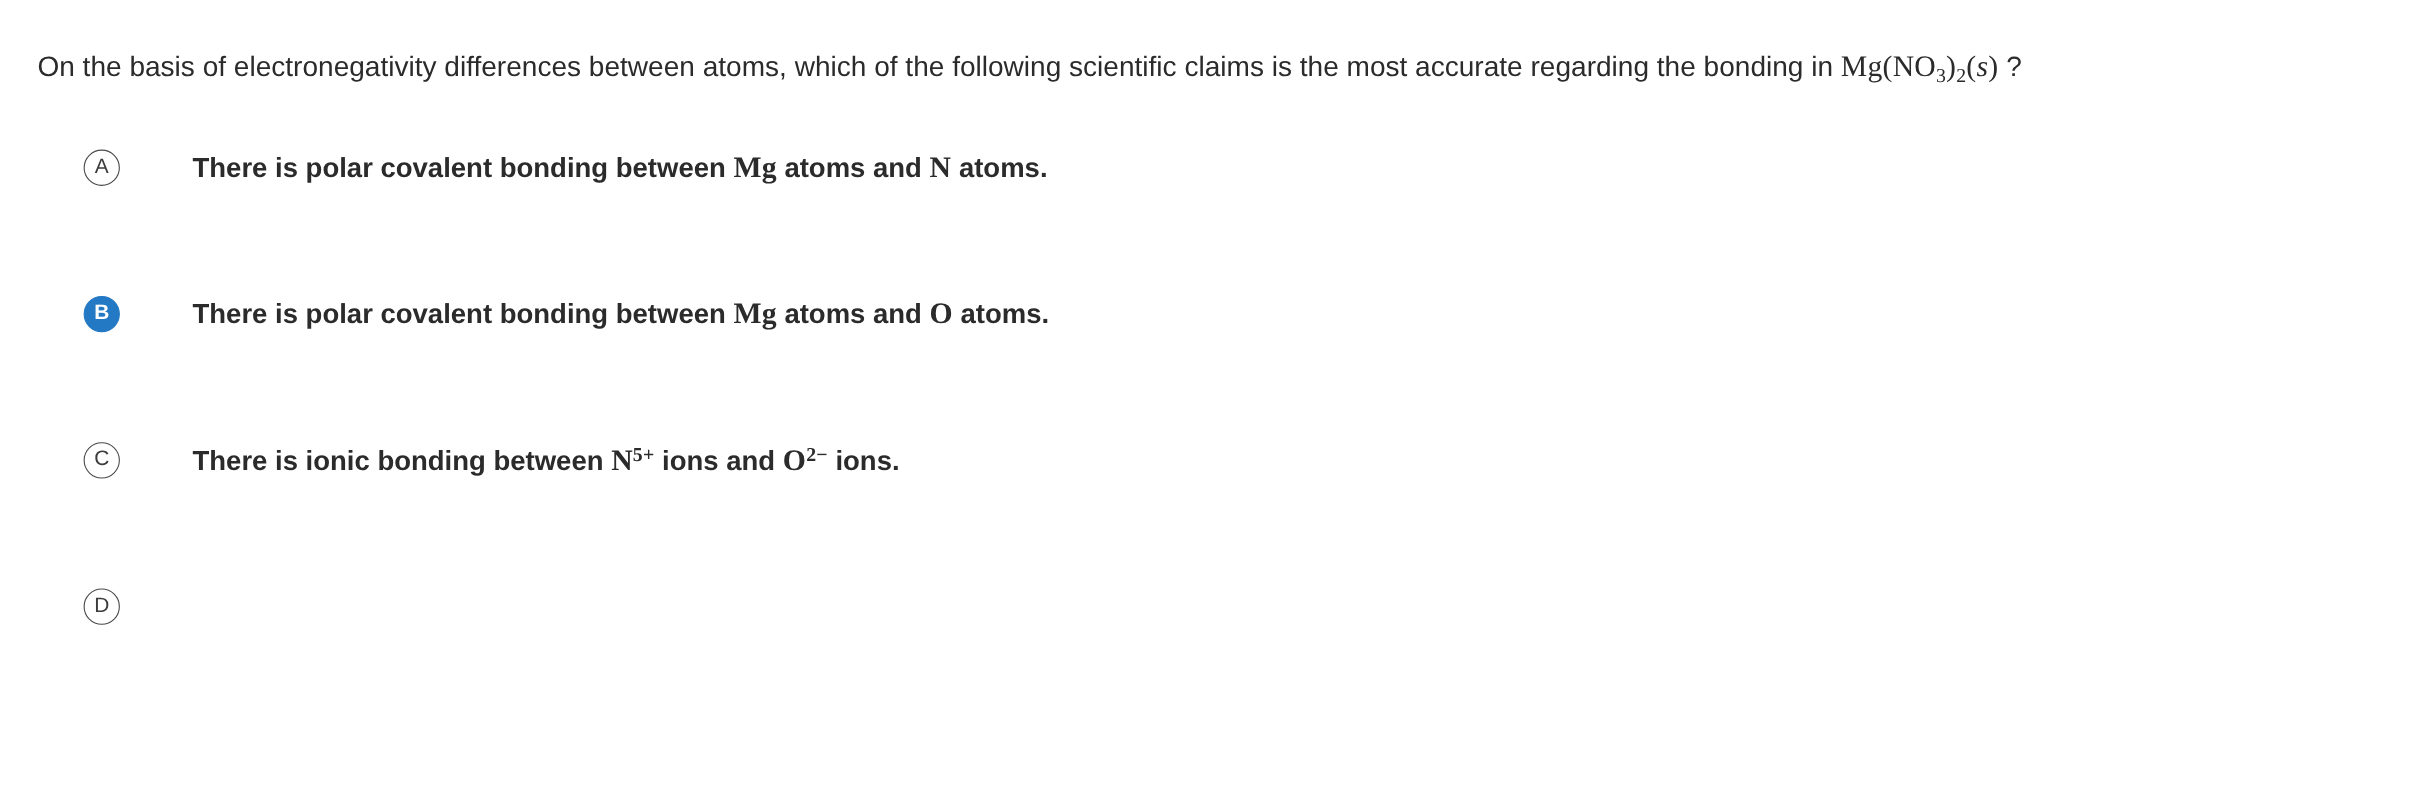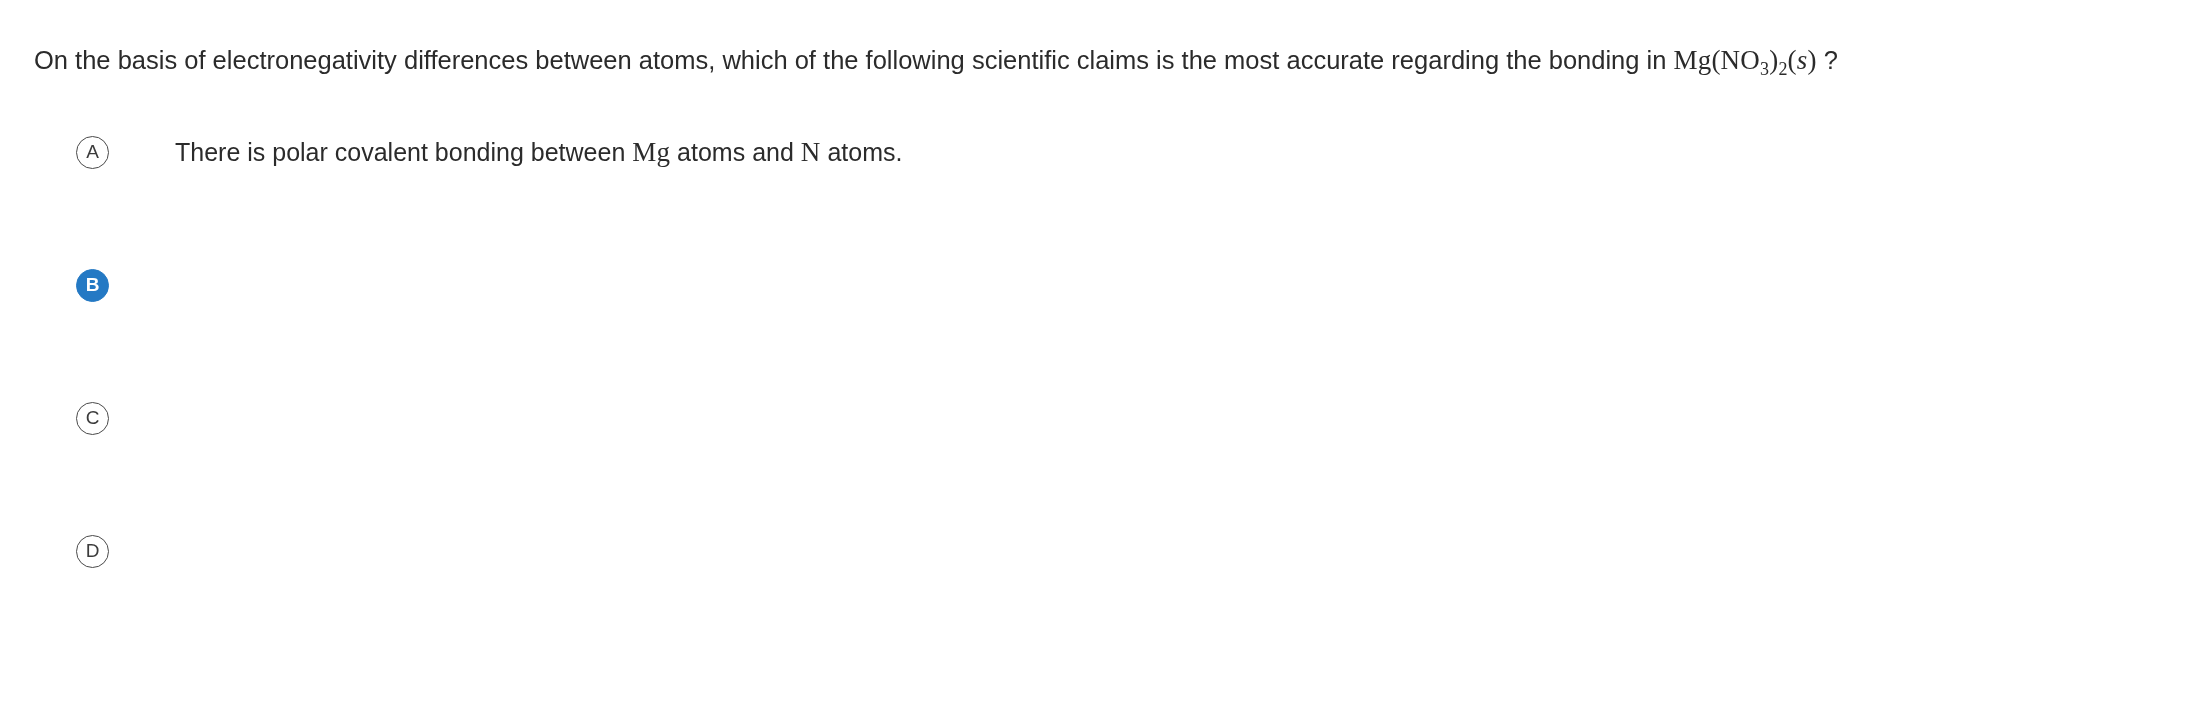--- a/index.html
+++ b/index.html
@@ -81,42 +81,45 @@
     font-weight: bold;
   }
   .choice-text {
     position: absolute;
     left: 175px;
     top: 6px;
     font-size: 25px;
     line-height: 1.4;
     color: #2b2b2b;
     white-space: nowrap;
+    font-weight: bold;
   }
 </style>
 </head>
 <body>
 
 <div class="page">
 
   <div class="question-stem"><span>On the basis of electronegativity differences between atoms, which of the following scientific claims is the most accurate regarding the bonding in </span><span class="mathy">Mg(NO<span class="sub">3</span>)<span class="sub">2</span>(<span class="ital">s</span>)</span><span> ?</span></div>
 
   <div class="choices">
 
     <div class="choice">
       <div class="bubble">A</div>
       <div class="choice-text"><span>There is polar covalent bonding between </span><span class="mathy">Mg</span><span> atoms and </span><span class="mathy">N</span><span> atoms.</span></div>
     </div>
 
     <div class="choice">
       <div class="bubble selected">B</div>
+      <div class="choice-text"><span>There is polar covalent bonding between </span><span class="mathy">Mg</span><span> atoms and </span><span class="mathy">O</span><span> atoms.</span></div>
     </div>
 
     <div class="choice">
       <div class="bubble">C</div>
+      <div class="choice-text"><span>There is ionic bonding between </span><span class="mathy"><span>N</span><span class="sup">5+</span></span><span> ions and </span><span class="mathy"><span>O</span><span class="sup">2−</span></span><span> ions.</span></div>
     </div>
 
     <div class="choice">
       <div class="bubble">D</div>
     </div>
 
   </div>
 </div>
 
 </body></html>

